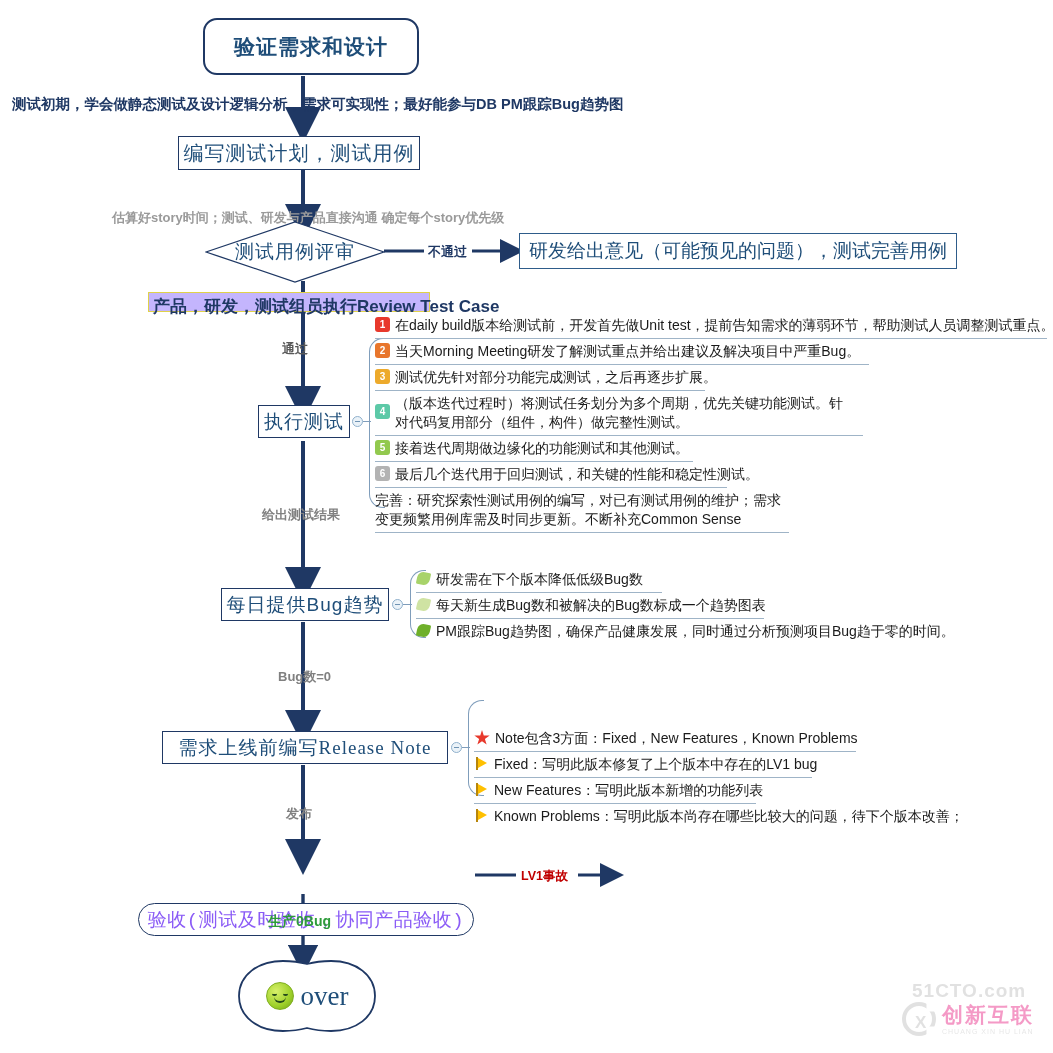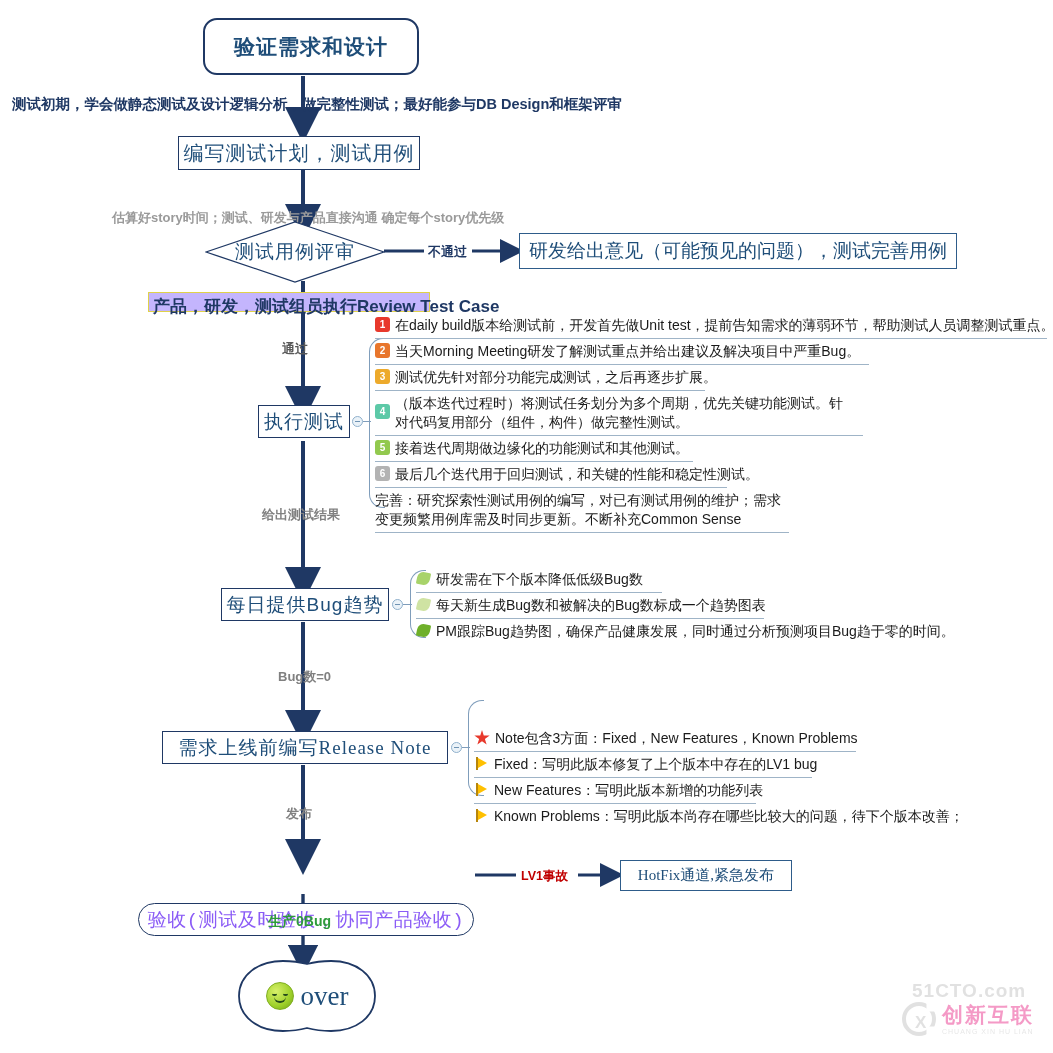--- a/index.html
+++ b/index.html
@@ -283,21 +283,21 @@
     <line x1="475" y1="875" x2="516" y2="875" stroke="#1f3864" stroke-width="3"></line>
     <line x1="578" y1="875" x2="612" y2="875" stroke="#1f3864" stroke-width="3" marker-end="url(#arrNavySm)"></line>
 
     <line x1="303" y1="894" x2="303" y2="960" stroke="#1f3864" stroke-width="3.4" marker-end="url(#arrNavy)"></line>
   </svg>
 
   <div class="node node-start" style="left:203px;top:18px;width:216px;height:57px;">
     <span>验证需求和设计</span>
   </div>
 
-  <div class="caption" style="left:12px;top:95px;">测试初期，学会做静态测试及设计逻辑分析，做完整性测试；最好能参与DB Design和框架评审</div>
+  <div class="caption" style="left:12px;top:95px;">测试初期，学会做静态测试及设计逻辑分析，需求可实现性；最好能参与DB PM跟踪Bug趋势图</div>
 
   <div class="node node-rect" style="left:178px;top:136px;width:242px;height:34px;font-size:20px;">
     <span>编写测试计划，测试用例</span>
   </div>
 
   <div class="caption gray" style="left:112px;top:186px;">估算好story时间；测试、研发与产品直接沟通 确定每个story优先级</div>
 
   <div class="diamond-wrap" style="left:205px;top:221px;width:180px;height:62px;">
     <svg width="180" height="62">
       <polygon points="90,1 179,31 90,61 1,31" fill="#ffffff" stroke="#1f3864" stroke-width="1.3"></polygon>
@@ -429,23 +429,20 @@
   </div>
 
   <div class="edge-label" style="left:286px;top:805px;">发布</div>
 
   <div class="node node-round" style="left:138px;top:859px;width:336px;height:33px;">
     <span>验收(测试及时验收，协同产品验收)</span>
   </div>
 
   <div class="edge-label red" style="left:521px;top:868px;">LV1事故</div>
 
-  <div class="node node-thin" style="left:620px;top:860px;width:172px;height:31px;font-size:15px;">
-    <span>HotFix通道,紧急发布</span>
-  </div>
 
   <div class="edge-label green" style="left:268px;top:913px;">生产0Bug</div>
 
   <div class="cloud-wrap" style="left:236px;top:959px;width:142px;height:74px;">
     <svg width="142" height="74" viewBox="0 0 142 74">
       <path d="M71,5
                C71,5 82,2 95,2
                C120,2 139,16 139,37
                C139,58 120,72 95,72
                C82,72 71,69 71,69

